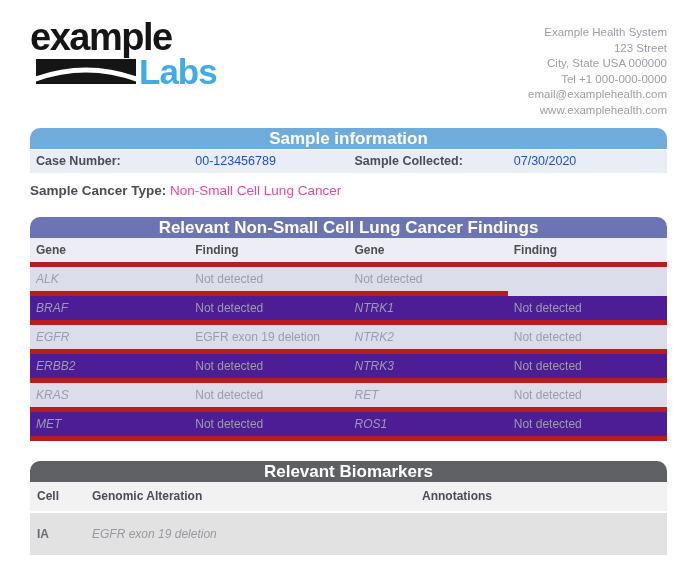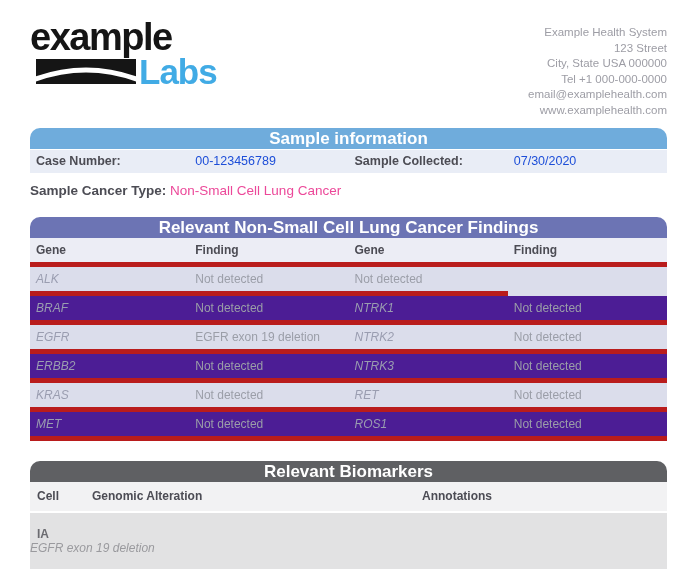--- a/index.html
+++ b/index.html
@@ -55,21 +55,21 @@
   .t-head .cell { font-weight:bold; color:#4C4C54; }
   .row-light { background:#4c1d95; }
   .row-dark  { background:#DBDDEB; }
   .gene    { font-style:italic; color:#9A9DB0; }
   .finding { color:#9B9EA8; }
 
   
   .sec3 { margin-top:20px; }
   .bio-head { display:flex; background:#F2F2F3; font-size:12px; padding:7px 0 8px 0; }
   .bio-head .bio-cell { font-weight:bold; color:#4C4C54; }
-  .bio-row  { display:flex; background:#E2E2E3; font-size:12px; padding:14px 0; margin-top:2px;flex-direction:column; }
+  .bio-row  { display:flex; background:#E2E2E3; font-size:12px; padding:14px 0; margin-top:2px; }
   .bio-cell { box-sizing:border-box; }
   .bio-c1 { width:62px; padding-left:7px; }
   .bio-c2 { width:330px; }
   .bio-c3 { flex:1; }
   .tier { font-weight:bold; color:#6B6B70; }
   .alteration { font-style:italic; color:#9A9A9E; }
 </style>
 </head>
 <body>
 

